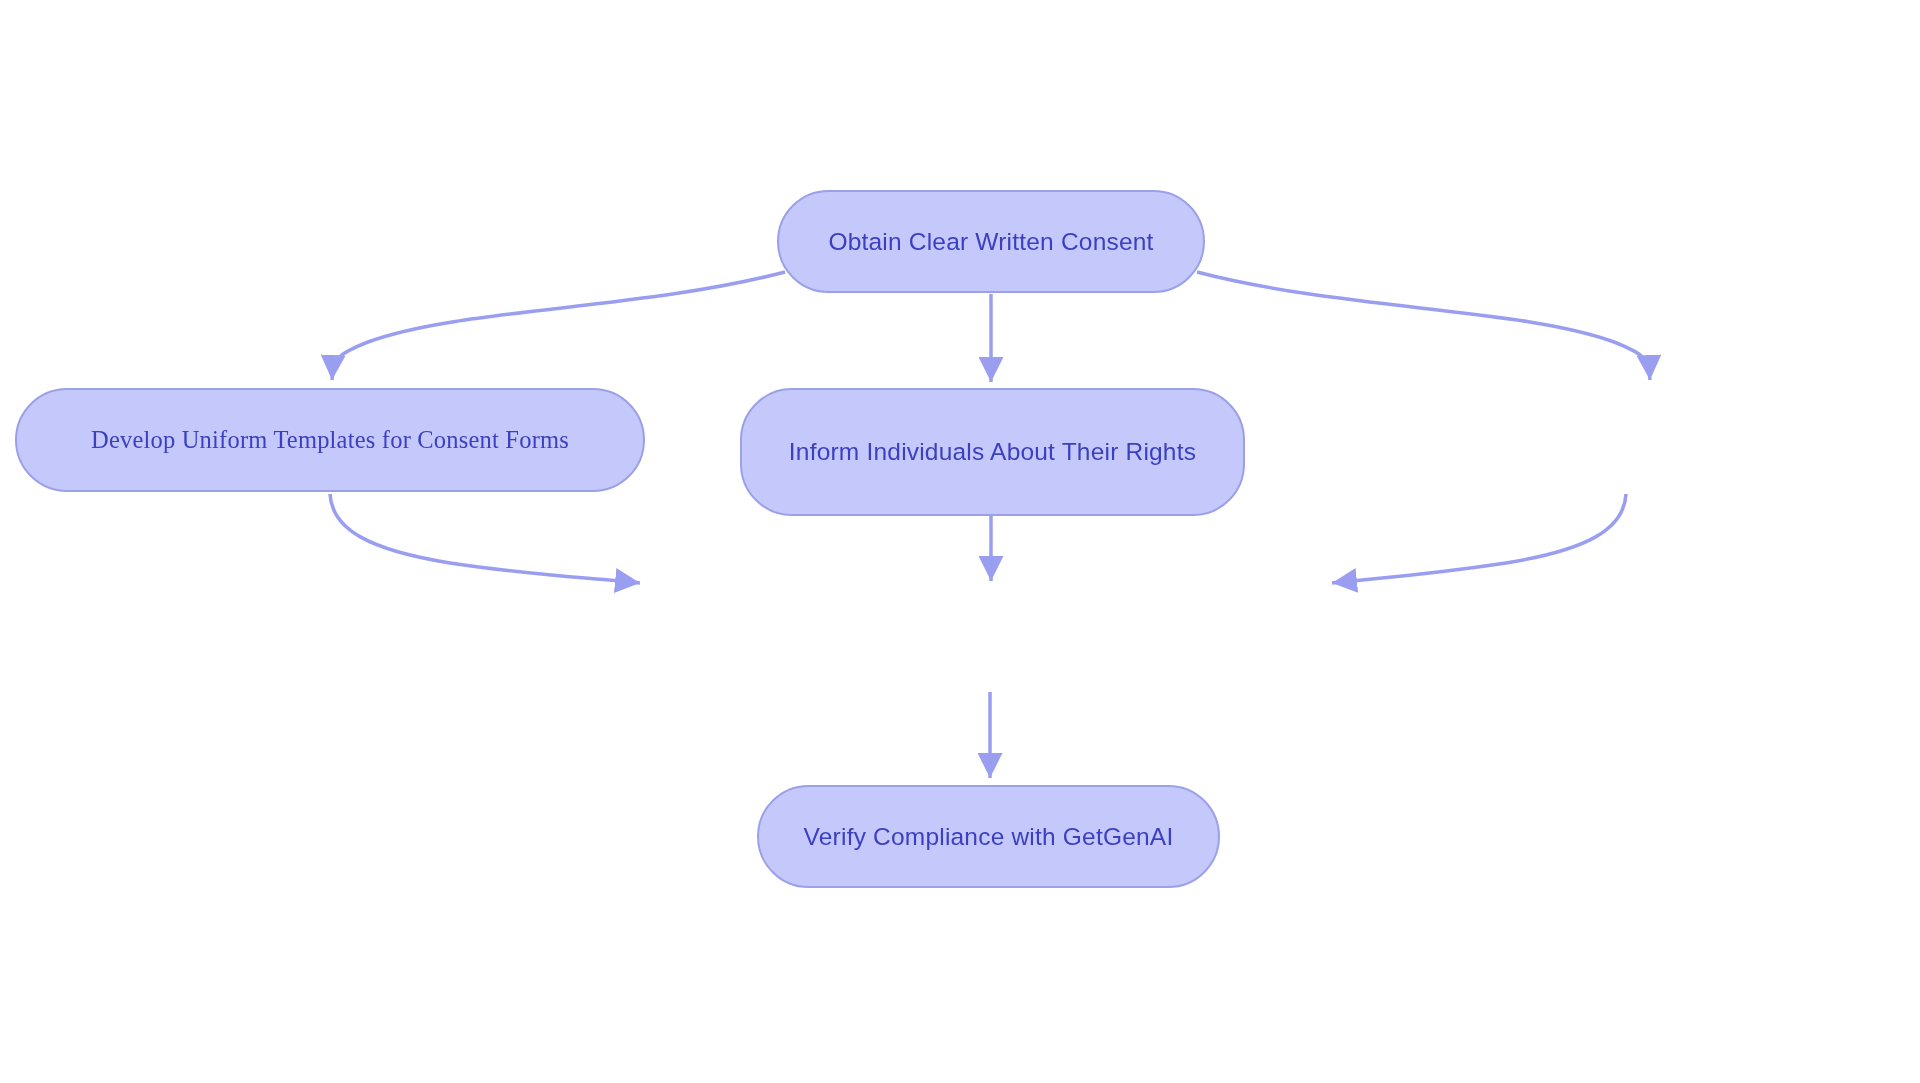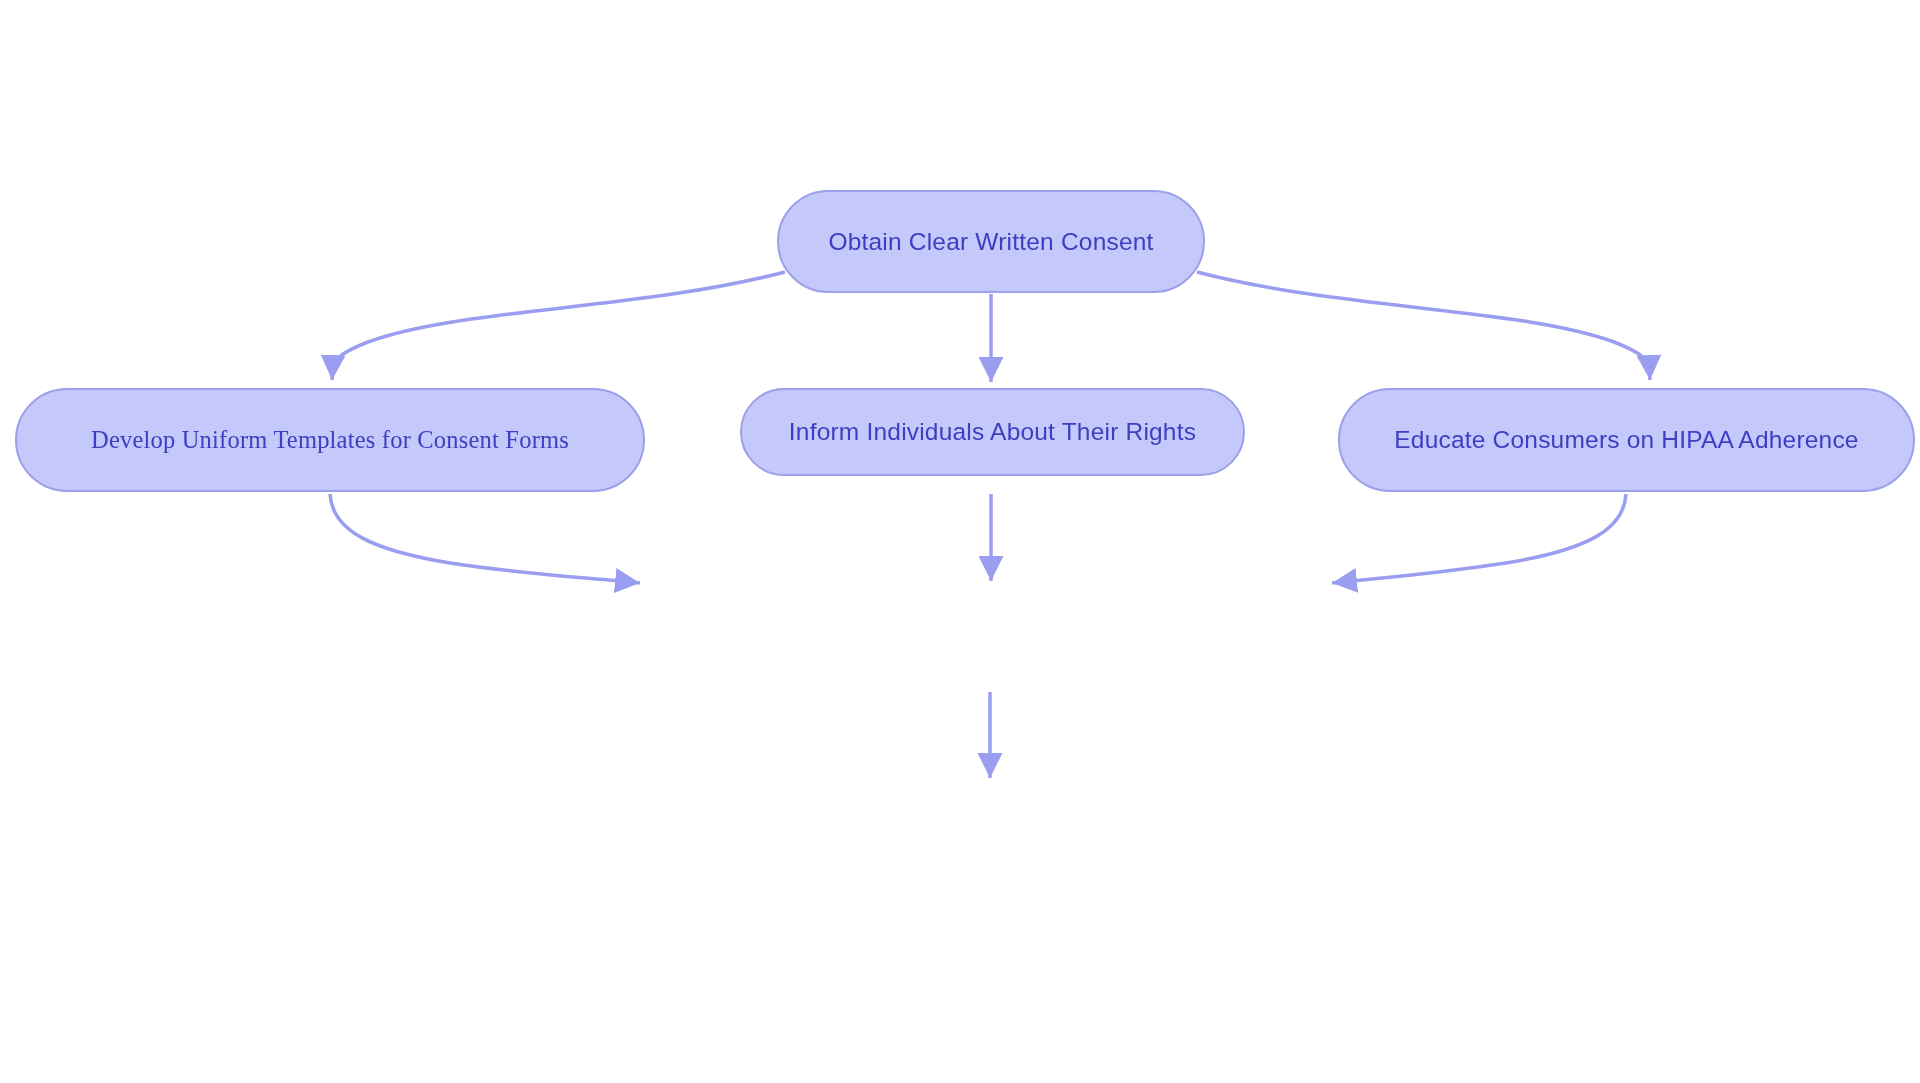--- a/index.html
+++ b/index.html
@@ -33,21 +33,21 @@
     align-items: center;
     justify-content: center;
     text-align: center;
     color: #3b3fc0;
     font-size: 24.5px;
     letter-spacing: 0.2px;
     white-space: nowrap;
   }
   .node-obtain    { left: 777px;  top: 190px; width: 428px; height: 103px; }
   .node-develop   { left: 15px;   top: 388px; width: 630px; height: 104px; font-family: Liberation Serif, serif; }
-  .node-inform    { left: 740px;  top: 388px; width: 505px; height: 88px; }
+  .node-inform    { left: 740px;  top: 388px; width: 505px; height: 128px; }
   .node-educate   { left: 1338px; top: 388px; width: 577px; height: 104px; }
   .node-implement { left: 580px;  top: 588px; width: 820px; height: 103px; }
   .node-verify    { left: 757px;  top: 785px; width: 463px; height: 103px; }
 </style>
 </head>
 <body>
 
 <div class="canvas">
 
   <svg class="edges" width="1920" height="1083" viewBox="0 0 1920 1083" xmlns="http://www.w3.org/2000/svg">
@@ -77,19 +77,19 @@
   </div>
 
   <div class="node node-develop">
     <span>Develop Uniform Templates for Consent Forms</span>
   </div>
 
   <div class="node node-inform">
     <span>Inform Individuals About Their Rights</span>
   </div>
 
-  <div class="node node-educate">
-    <span>Educate Consumers on HIPAA Adherence</span>
-  </div>
 
 
+  <div class="node node-verify">
+    <span>Verify Compliance with GetGenAI</span>
+  </div>
 
 </div>
 
 </body></html>

